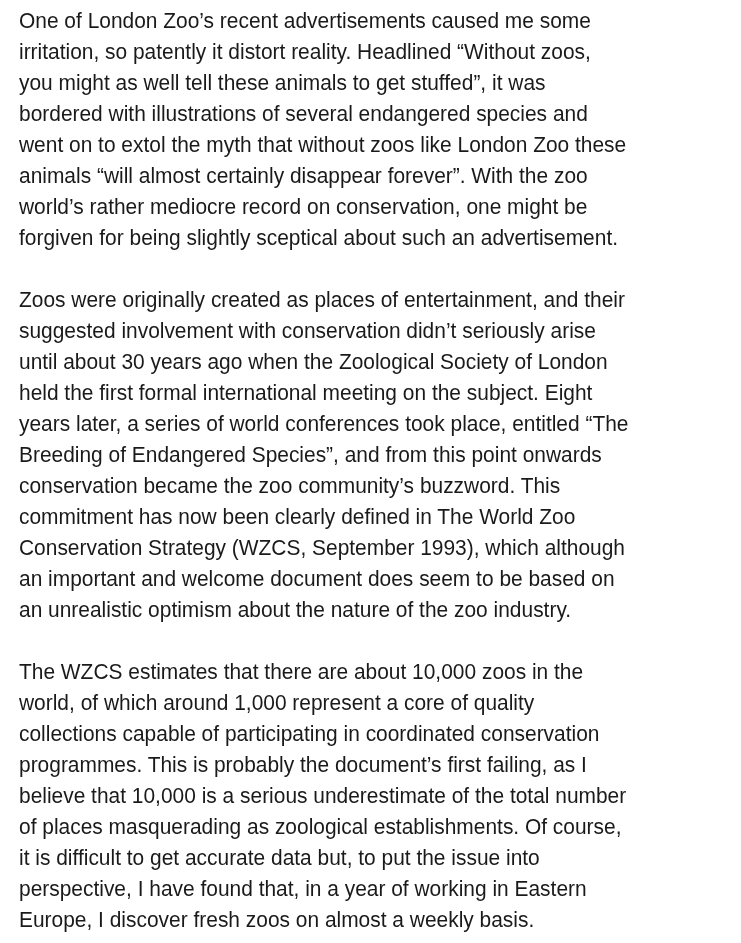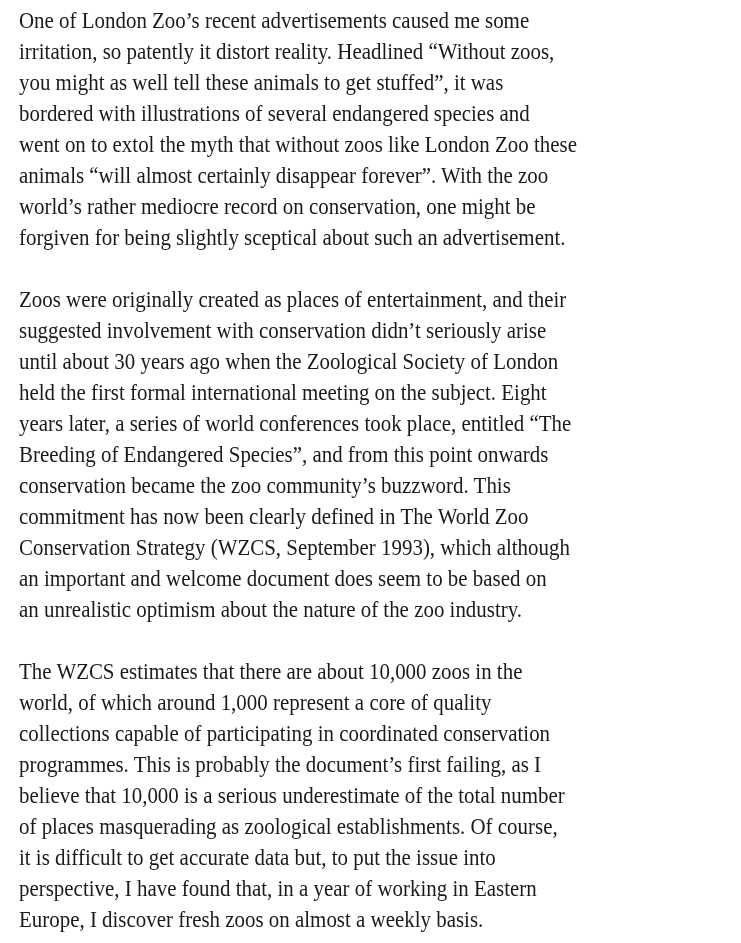--- a/index.html
+++ b/index.html
@@ -8,21 +8,21 @@
     position: absolute; left: 19px; top: 5px; width: 720px;
     font-family: "Liberation Sans", sans-serif;
     font-size: 22.5px; color: #1a1a1a;
     line-height: 31px;
   }
   .line {
     display: block; white-space: nowrap;
     transform: scaleX(0.93); transform-origin: left center;
     height: 31px;
   }
-  .para { margin: 0 0 31px 0; font-family: Liberation Serif, serif; }
+  .para { margin: 0 0 31px 0; }
 </style>
 </head>
 <body>
 
 <div class="doc">
   <div class="para">
     <span class="line">One of London Zoo’s recent advertisements caused me some</span>
     <span class="line">irritation, so patently it distort reality. Headlined “Without zoos,</span>
     <span class="line">you might as well tell these animals to get stuffed”, it was</span>
     <span class="line">bordered with illustrations of several endangered species and</span>

